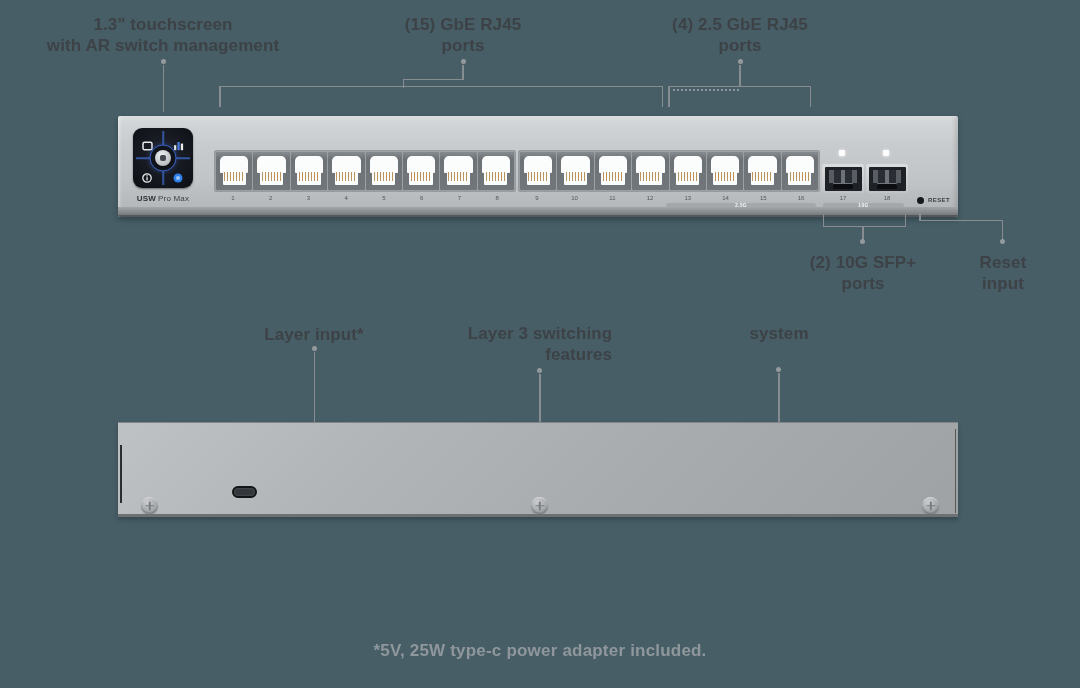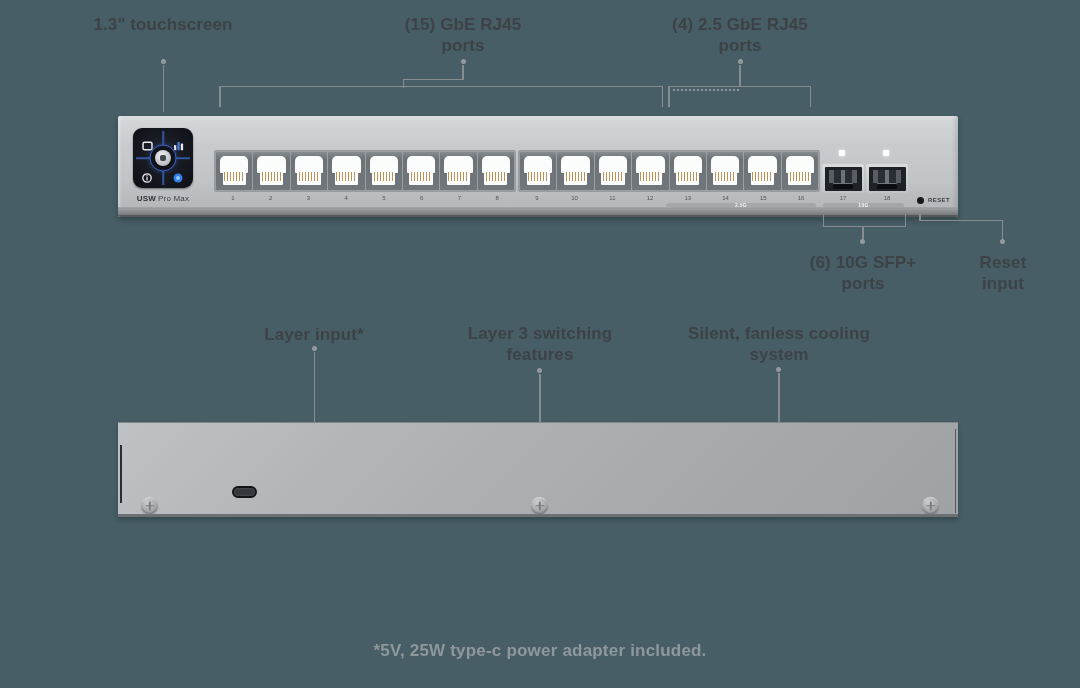--- a/index.html
+++ b/index.html
@@ -128,20 +128,21 @@
   .footnote { position:absolute; left:540px; top:641px; transform:translateX(-50%);
     font-size:17px; font-weight:bold; color:#8f979c; letter-spacing:.2px; white-space:nowrap;text-align:right; }
 </style>
 </head>
 <body>
 
 <div class="stage">
 
   <div class="lbl" style="left:163px; top:14px;">
     <div>1.3" touchscreen</div>
+    <div>with AR switch management</div>
   </div>
   <div class="lbl" style="left:463px; top:14px;">
     <div>(15) GbE RJ45</div>
     <div>ports</div>
   </div>
   <div class="lbl" style="left:740px; top:14px;">
     <div>(4) 2.5 GbE RJ45</div>
     <div>ports</div>
   </div>
 
@@ -316,37 +317,36 @@
   <div class="cl" style="left:822.5px; top:225.5px; width:83.5px; height:1.5px;"></div>
   <div class="cl" style="left:862px; top:227px; width:1.5px; height:13px;"></div>
   <div class="cdot" style="left:860px; top:239px;"></div>
 
   <div class="cl" style="left:919px; top:213px; width:1.5px; height:8px;"></div>
   <div class="cl" style="left:919px; top:219.5px; width:84px; height:1.5px;"></div>
   <div class="cl" style="left:1001.5px; top:219.5px; width:1.5px; height:22px;"></div>
   <div class="cdot" style="left:999.5px; top:239px;"></div>
 
   <div class="lbl" style="left:863px; top:252px;">
-    <div>(6) 10G SFP+</div>
+    <div>(2) 10G SFP+</div>
     <div>ports</div>
   </div>
   <div class="lbl" style="left:1003px; top:252px;">
     <div>Reset</div>
     <div>input</div>
   </div>
 
   <div class="lbl" style="left:314px; top:324px;">
     <div>Layer input*</div>
   </div>
-  <div class="lbl" style="left:540px; top:323px;">
+  <div class="lbl" style="left:540px; top:323px;text-align:right;">
     <div>Layer 3 switching</div>
     <div>features</div>
   </div>
   <div class="lbl" style="left:779px; top:323px;">
-    <div>Silent, fanless cooling</div>
     <div>system</div>
   </div>
 
   <div class="cdot" style="left:311.5px; top:346px;"></div>
   <div class="cl" style="left:313.5px; top:352px; width:1.5px; height:70px;"></div>
   <div class="cdot" style="left:537px; top:368px;"></div>
   <div class="cl" style="left:539px; top:374px; width:1.5px; height:48px;"></div>
   <div class="cdot" style="left:776px; top:367px;"></div>
   <div class="cl" style="left:778px; top:373px; width:1.5px; height:49px;"></div>
 

